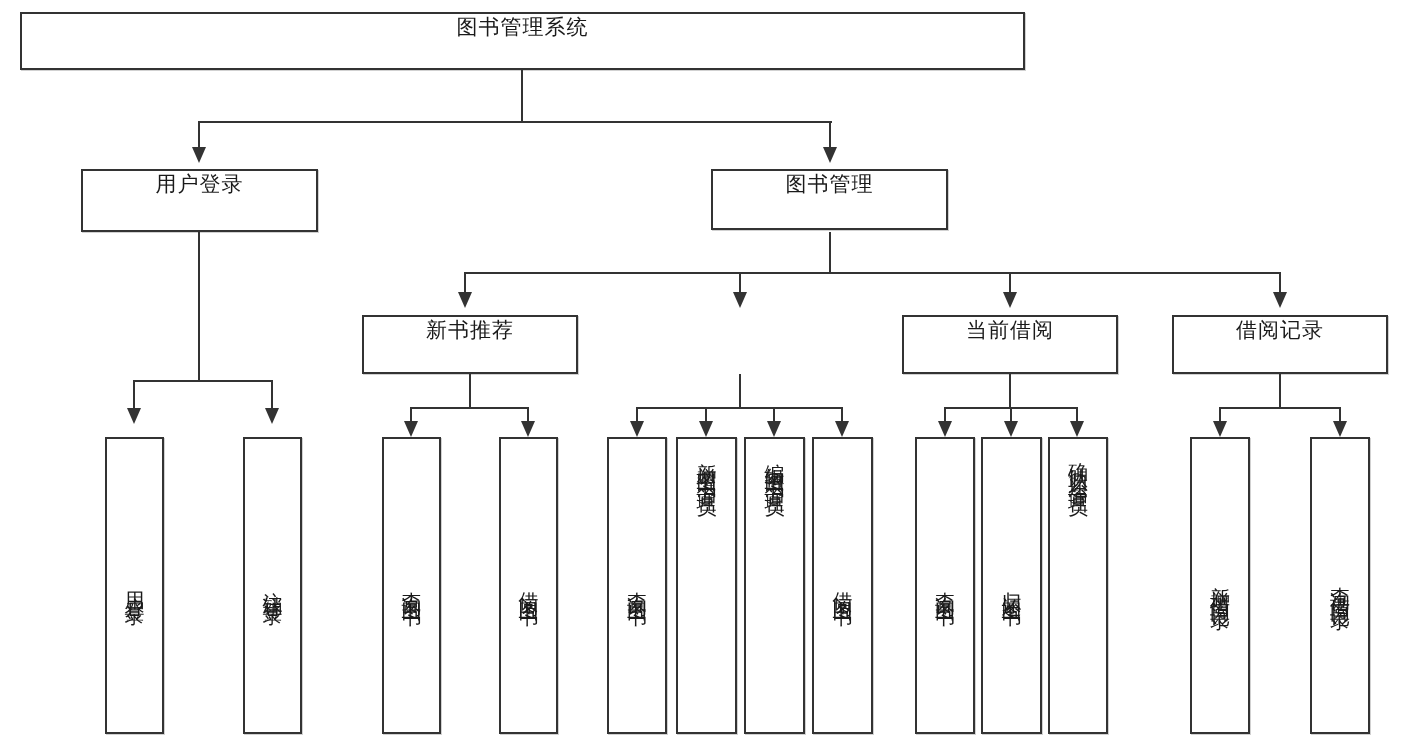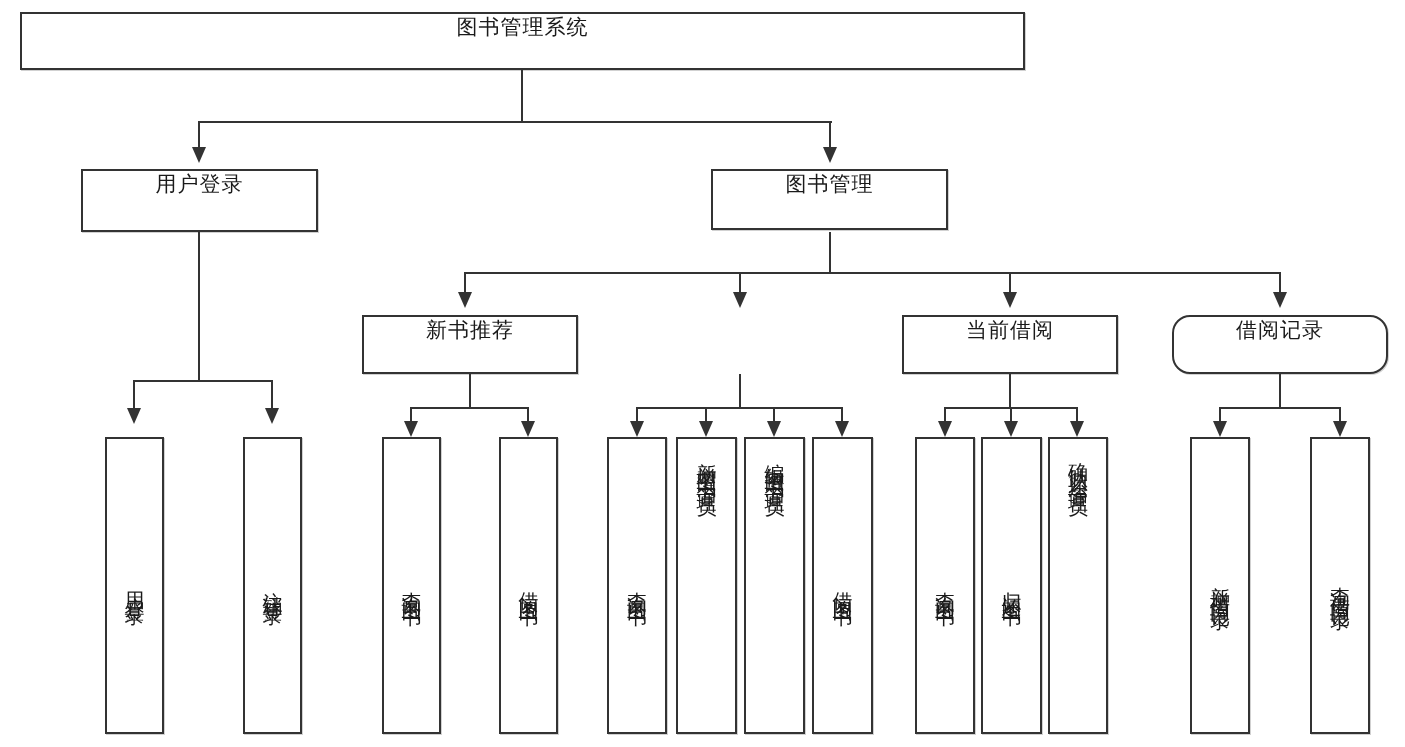--- a/index.html
+++ b/index.html
@@ -132,21 +132,21 @@
 
   <div class="ln v" style="left:1279px; top:272px; width:2px; height:22px;"></div>
   <div class="arrow" style="left:1273px; top:292px;"></div>
 
   <div class="node horizontal" style="left:362px; top:315px; width:216px; height:59px;">
     <span>新书推荐</span>
   </div>
   <div class="node horizontal" style="left:902px; top:315px; width:216px; height:59px;">
     <span>当前借阅</span>
   </div>
-  <div class="node horizontal" style="left:1172px; top:315px; width:216px; height:59px;border-radius:18px;">
+  <div class="node horizontal" style="left:1172px; top:315px; width:216px; height:59px;">
     <span>借阅记录</span>
   </div>
 
   <div class="ln v" style="left:469px; top:374px; width:2px; height:34px;"></div>
   <div class="ln h" style="left:410px; top:407px; width:119px; height:2px;"></div>
   <div class="ln v" style="left:410px; top:407px; width:2px; height:18px;"></div>
   <div class="arrow" style="left:404px; top:421px;"></div>
   <div class="ln v" style="left:527px; top:407px; width:2px; height:18px;"></div>
   <div class="arrow" style="left:521px; top:421px;"></div>
 

